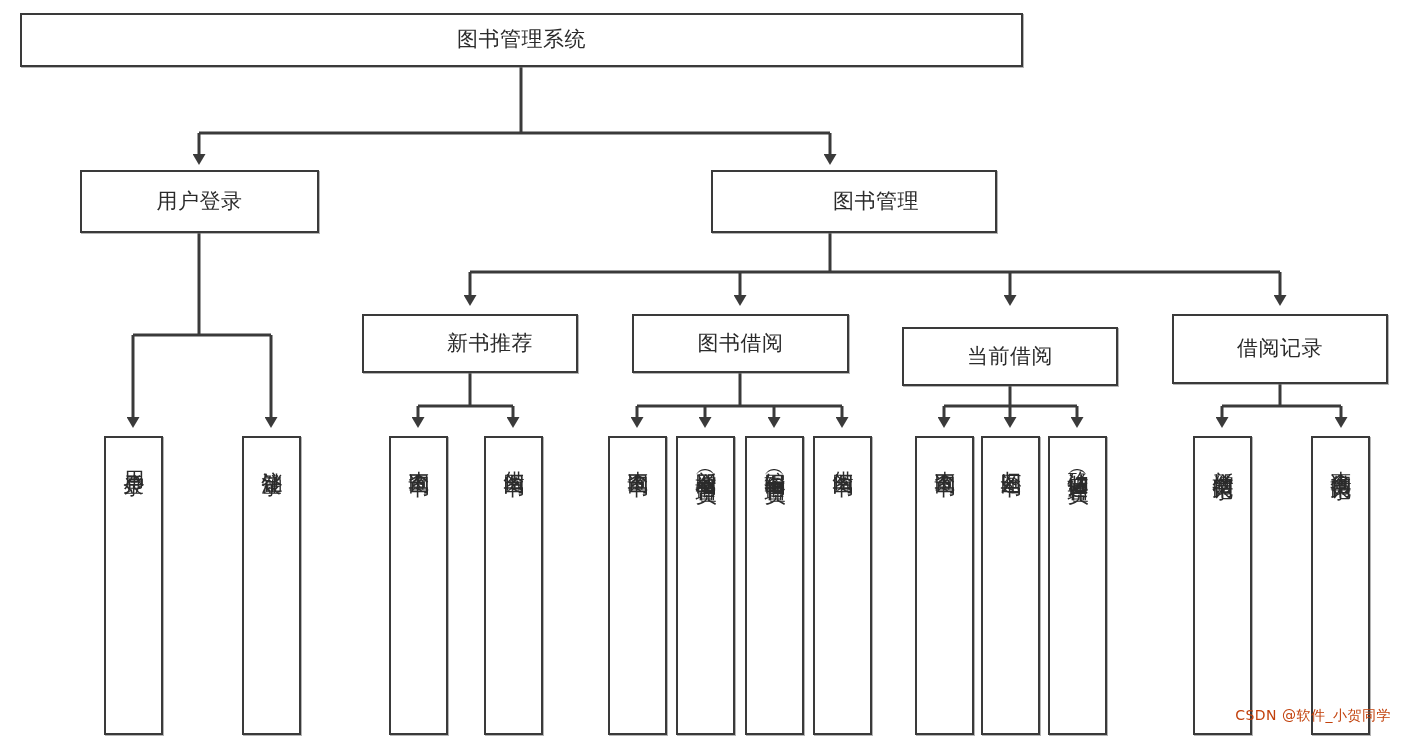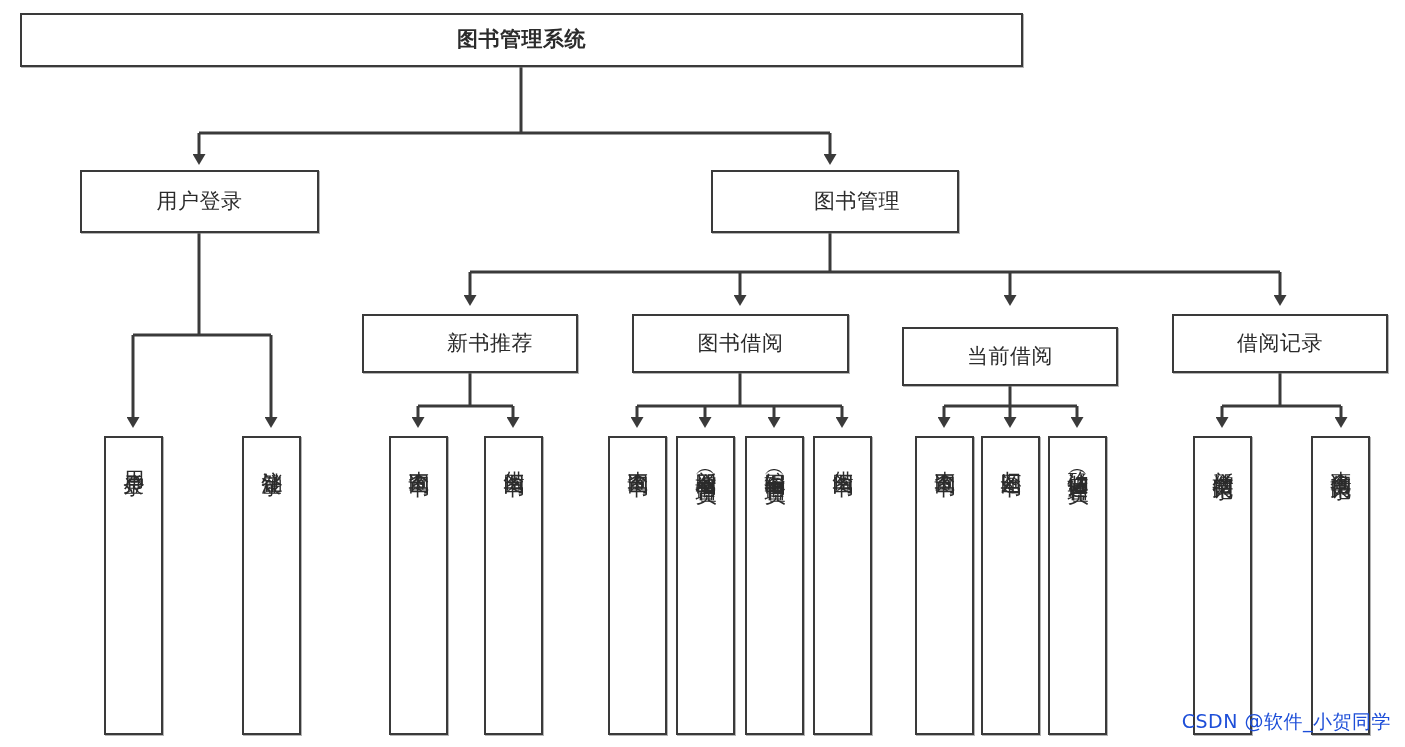--- a/index.html
+++ b/index.html
@@ -52,23 +52,23 @@
     text-orientation: upright;
     font-size: 21px;
     line-height: 1.28;
     letter-spacing: 2px;
     white-space: normal;
     max-height: 100%;
   }
   .watermark {
     position: absolute;
     right: 14px;
-    bottom: 12px;
-    font-size: 19px;
-    color: #1d4ed8;
+    bottom: 22px;
+    font-size: 14px;
+    color: #c2410c;
     letter-spacing: 0.5px;
     white-space: nowrap;
     user-select: none;
   }
 </style>
 </head>
 <body>
 
 <div id="diagram-root">
 
@@ -115,41 +115,41 @@
       <path d="M1010,406 L1010,418" marker-end="url(#arrow)"></path>
       <path d="M1077,406 L1077,418" marker-end="url(#arrow)"></path>
 
       <path d="M1280,373 L1280,406"></path>
       <path d="M1222,406 L1341,406"></path>
       <path d="M1222,406 L1222,418" marker-end="url(#arrow)"></path>
       <path d="M1341,406 L1341,418" marker-end="url(#arrow)"></path>
     </g>
   </svg>
 
-  <div class="node" style="left:20px; top:13px; width:1003px; height:54px;font-weight:bold;">
+  <div class="node" style="left:20px; top:13px; width:1003px; height:54px;">
     <span class="label">图书管理系统</span>
   </div>
 
   <div class="node" style="left:80px; top:170px; width:239px; height:63px;">
     <span class="label">用户登录</span>
   </div>
-  <div class="node" style="left:711px; top:170px; width:248px; height:63px;padding-left:44px;">
+  <div class="node" style="left:711px; top:170px; width:286px; height:63px;padding-left:44px;">
     <span class="label">图书管理</span>
   </div>
 
   <div class="node" style="left:362px; top:314px; width:216px; height:59px;padding-left:40px;">
     <span class="label">新书推荐</span>
   </div>
   <div class="node" style="left:632px; top:314px; width:217px; height:59px;">
     <span class="label">图书借阅</span>
   </div>
   <div class="node" style="left:902px; top:314px; width:216px; height:59px;margin-top:13px;">
     <span class="label">当前借阅</span>
   </div>
-  <div class="node" style="left:1172px; top:314px; width:216px; height:59px;">
+  <div class="node" style="left:1172px; top:314px; width:216px; height:70px;">
     <span class="label">借阅记录</span>
   </div>
 
   <div class="node leaf" style="left:104px; top:436px; width:59px; height:299px;">
     <span class="label">用户登录</span>
   </div>
   <div class="node leaf" style="left:242px; top:436px; width:59px; height:299px;">
     <span class="label">注销登录</span>
   </div>
 

